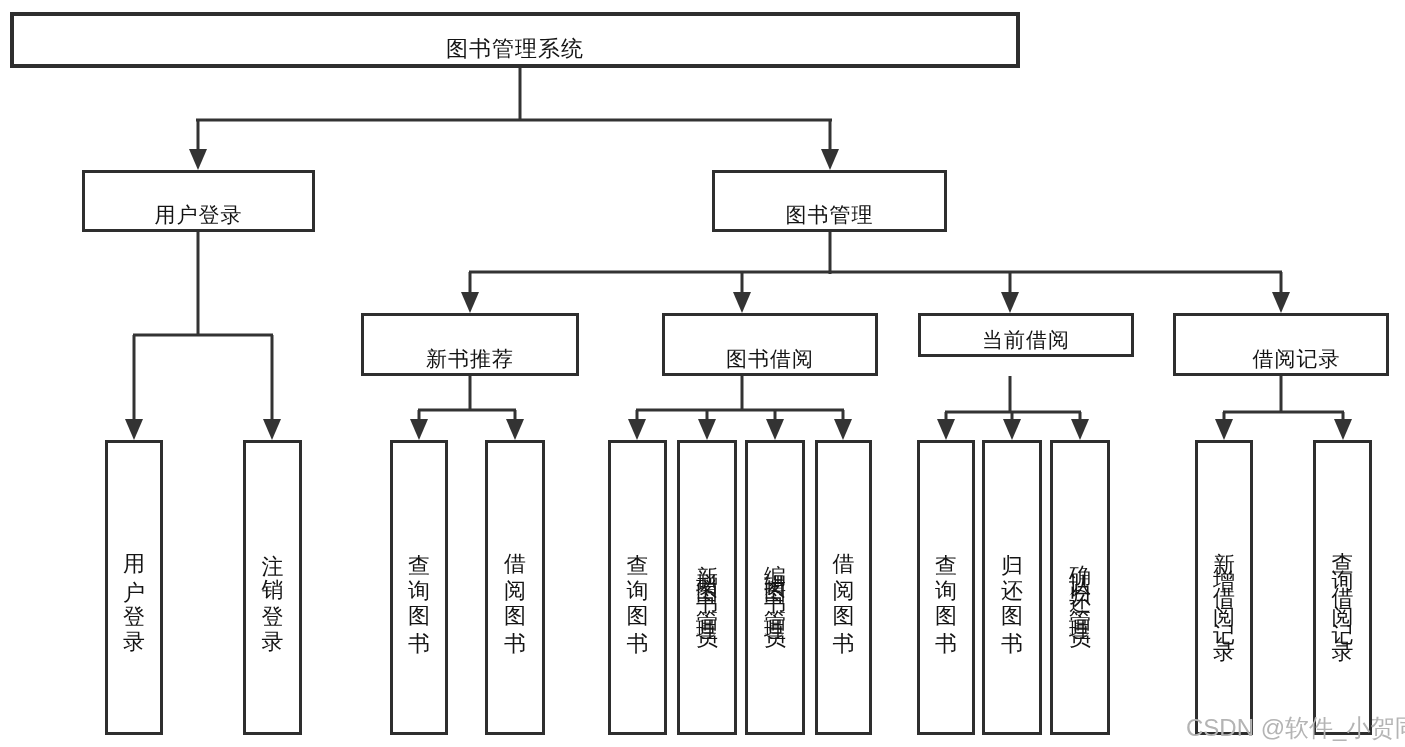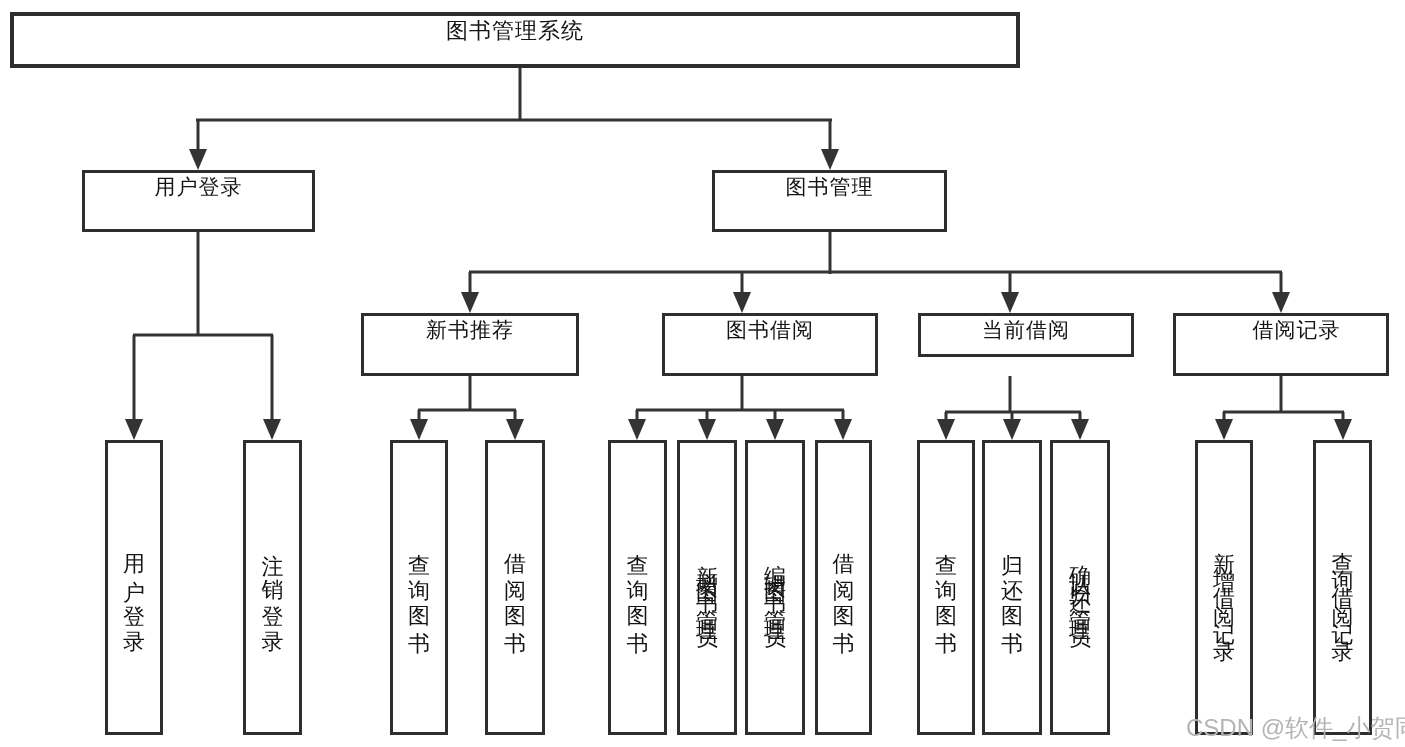--- a/index.html
+++ b/index.html
@@ -11,21 +11,21 @@
   }
   #stage { position: relative; width: 1405px; height: 747px; background: #fff; }
   #connectors { position: absolute; left: 0; top: 0; z-index: 0; }
   #connectors line { stroke: #333333; stroke-width: 3; }
   #connectors polygon { fill: #333333; }
   .hbox {
     position: absolute;
     box-sizing: border-box;
     border: 3px solid #2e2e2e;
     background: #ffffff;
-    display: flex; align-items: flex-start; justify-content: center;
+    display: flex; align-items: flex-end; justify-content: center;
     color: #141414;
     font-size: 21px;
     letter-spacing: 1px;
     z-index: 1;
   }
   .hbox.root { border-width: 4px; font-size: 22px; }
   .vbox {
     position: absolute;
     box-sizing: border-box;
     border: 3px solid #2e2e2e;

